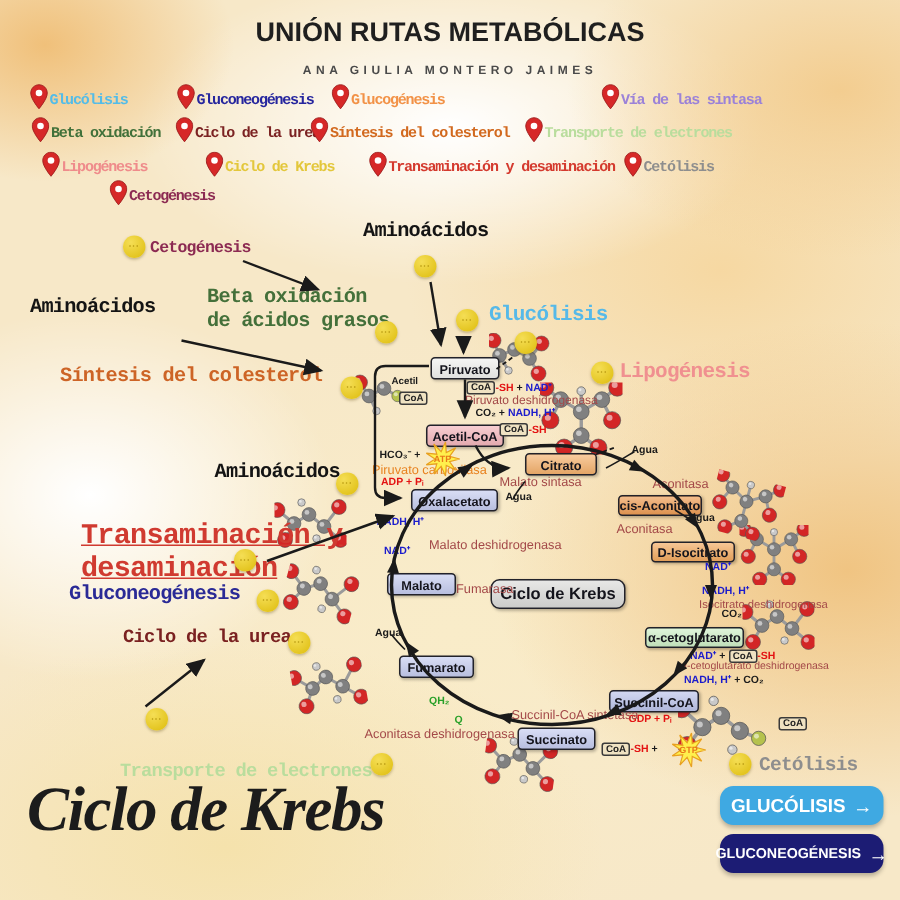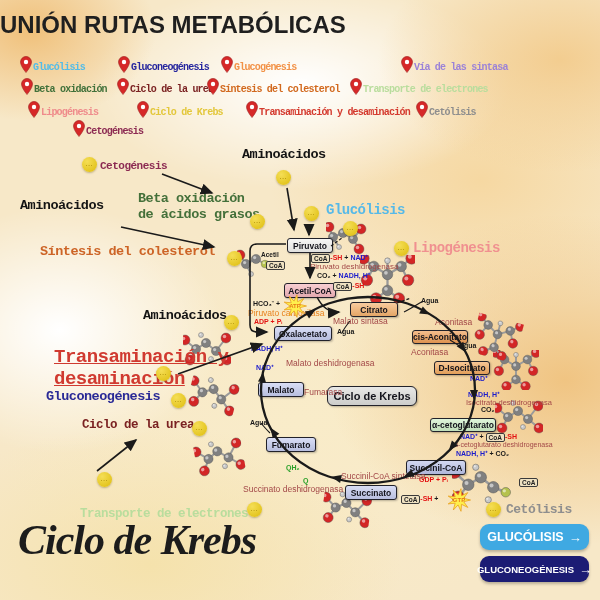--- a/index.html
+++ b/index.html
@@ -8,22 +8,22 @@
     background:
       radial-gradient(ellipse 180px 130px at 30px 30px,  #f0c07a 0%, rgba(240,192,122,0) 70%),
       radial-gradient(ellipse 260px 160px at 560px 60px, #f3cd90 0%, rgba(243,205,144,0) 70%),
       radial-gradient(ellipse 250px 190px at 60px 330px, #ffffff 0%, rgba(255,255,255,0) 65%),
       radial-gradient(ellipse 300px 150px at 300px 85px, #ffffff 0%, rgba(255,255,255,0) 70%),
       radial-gradient(ellipse 330px 230px at 565px 380px,#f0c482 0%, rgba(240,196,130,0) 72%),
       radial-gradient(ellipse 300px 200px at 480px 180px,#f6d8a2 0%, rgba(246,216,162,0) 70%),
       radial-gradient(ellipse 360px 200px at 150px 565px,#f5e2ac 0%, rgba(245,226,172,0) 70%),
       radial-gradient(ellipse 420px 270px at 300px 420px,#f9ecc9 0%, rgba(249,236,201,0) 75%),
       #f7e8c8;}
-  .ttl{position:absolute;top:11px;left:0;right:0;font-weight:800;
-       font-size:24px;letter-spacing:0px;color:#1f1f1f;font-family:"Liberation Sans",sans-serif;}
+  .ttl{position:absolute;top:11px;left:0;right:0;text-align:center;font-weight:800;
+       font-size:18px;letter-spacing:0px;color:#1f1f1f;font-family:"Liberation Sans",sans-serif;}
   .sub{position:absolute;top:42px;left:0;right:0;text-align:center;font-size:8px;
        letter-spacing:3px;color:#4a4a4a;font-weight:700;}
   .pin-item{position:absolute;display:flex;align-items:flex-start;white-space:nowrap;}
   .pin-item svg{flex:0 0 auto;}
   .pin-item span{font-family:"Liberation Mono",monospace;font-weight:700;font-size:10px;
        letter-spacing:-0.8px;padding-top:6px;padding-left:1px;}
   .ann{position:absolute;font-family:"Liberation Mono",monospace;font-weight:700;
        white-space:pre-line;line-height:1.15;z-index:6;}
   .marker{position:absolute;width:15px;height:15px;border-radius:50%;z-index:7;cursor:pointer;
        background:radial-gradient(circle at 35% 30%,#f5de55,#e3c41e 75%);
@@ -47,20 +47,21 @@
        font-style:italic;font-weight:700;font-size:42px;color:#1c1c1c;z-index:6;letter-spacing:-1px;}
   #overlay{position:absolute;left:0;top:0;z-index:4;pointer-events:none;}
   #legend,#diagram{position:absolute;left:0;top:0;width:100%;height:100%;z-index:3;}
 </style>
 </head>
 <body>
 
 <div class="stage">
 
   <div class="ttl">UNIÓN RUTAS METABÓLICAS</div>
+  <div class="sub">ANA GIULIA MONTERO JAIMES</div>
 
   <div id="legend">
       <div class="pin-item" style="left: 20px; top: 56px;">
         <svg width="12" height="17" viewBox="0 0 12 17">
           <path d="M6 .5 C2.9 .5 .5 3 .5 6.1 c0 4 5.5 10.4 5.5 10.4 s5.5 -6.4 5.5 -10.4 C11.5 3 9.1 .5 6 .5 Z" fill="#d62828" stroke="#9c1d1d" stroke-width="0.6"></path>
           <circle cx="6" cy="6" r="2.2" fill="#ffffff"></circle>
         </svg>
         <span style="color:#53bce8">Glucólisis</span>
       </div>
       <div class="pin-item" style="left: 118px; top: 56px;">
@@ -249,21 +250,21 @@
       <div class="chem" style="left: 470px; top: 375px;"><span style="color: rgb(28, 28, 204);">NAD⁺</span></div>
       <div class="chem" style="left: 468px; top: 391px;"><span style="color: rgb(28, 28, 204);">NADH, H⁺</span></div>
       <div class="chem" style="left: 466px; top: 399px; font-size: 7.5px; font-weight: 400;"><span style="color: rgb(163, 72, 72);">Isocitrato deshidrogenasa</span></div>
       <div class="chem" style="left: 481px; top: 406px;"><span style="color: rgb(26, 26, 26);">CO₂</span></div>
       <div class="chem" style="left: 460px; top: 433px;"><span style="color: rgb(28, 28, 204);">NAD⁺</span><span style="color: rgb(26, 26, 26);"> + </span><span class="chip">CoA</span><span style="color: rgb(227, 18, 18);">-SH</span></div>
       <div class="chem" style="left: 454px; top: 441px; font-size: 7px; font-weight: 400;"><span style="color: rgb(163, 72, 72);">α-cetoglutarato deshidrogenasa</span></div>
       <div class="chem" style="left: 456px; top: 450px;"><span style="color: rgb(28, 28, 204);">NADH, H⁺</span><span style="color: rgb(26, 26, 26);"> + CO₂</span></div>
       <div class="chem" style="left: 419px; top: 476px;"><span style="color: rgb(227, 18, 18);">GDP + Pᵢ</span></div>
       <div class="chem" style="left: 401px; top: 495px;"><span class="chip">CoA</span><span style="color: rgb(227, 18, 18);">-SH</span><span style="color: rgb(26, 26, 26);"> + </span></div>
       <div class="chem" style="left: 341px; top: 472px; font-size: 8.5px; font-weight: 400;"><span style="color: rgb(163, 72, 72);">Succinil-CoA sintetasa</span></div>
-      <div class="chem" style="left: 243px; top: 485px; font-size: 8.5px; font-weight: 400;"><span style="color: rgb(163, 72, 72);">Succinato deshidrogenasa</span></div>
+      <div class="chem" style="left: 243px; top: 485px; font-size: 8.5px; font-weight: 400;"><span style="color: rgb(163, 72, 72);">Aconitasa deshidrogenasa</span></div>
       <div class="chem" style="left: 286px; top: 464px;"><span style="color: rgb(40, 160, 40);">QH₂</span></div>
       <div class="chem" style="left: 303px; top: 477px;"><span style="color: rgb(40, 160, 40);">Q</span></div>
       <div class="chem" style="left: 281px; top: 388px; font-size: 8.5px; font-weight: 400; margin-left: 23px;"><span style="color: rgb(163, 72, 72);">Fumarasa</span></div>
       <div class="chem" style="left: 250px; top: 419px;"><span style="color: rgb(26, 26, 26);">Agua</span></div>
       <div class="chem" style="left: 286px; top: 359px; font-size: 8.5px; font-weight: 400; text-align: right;"><span style="color: rgb(163, 72, 72);">Malato deshidrogenasa</span></div>
       <div class="chem" style="left: 251px; top: 345px;"><span style="color: rgb(28, 28, 204);">NADH, H⁺</span></div>
       <div class="chem" style="left: 256px; top: 364px;"><span style="color: rgb(28, 28, 204);">NAD⁺</span></div>
       <div class="chem" style="left: 333px; top: 282px;"><span class="chip">CoA</span><span style="color: rgb(227, 18, 18);">-SH</span></div>
       <div class="chip-s" style="left: 266px; top: 261px;">CoA</div>
       <div class="chip-s" style="left: 519px; top: 478px;">CoA</div>

